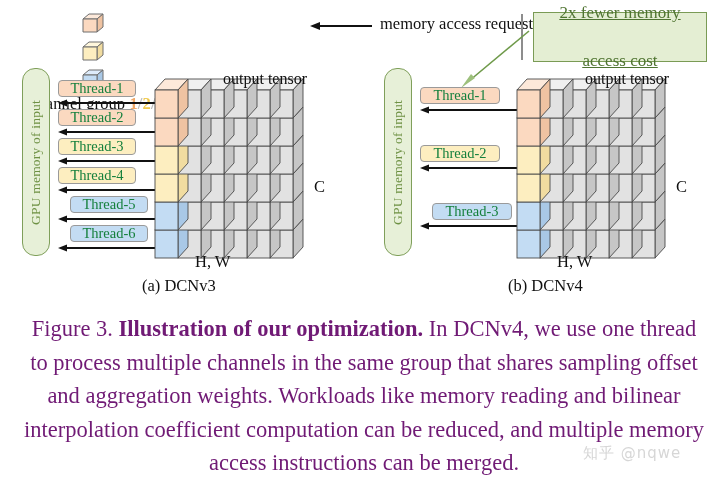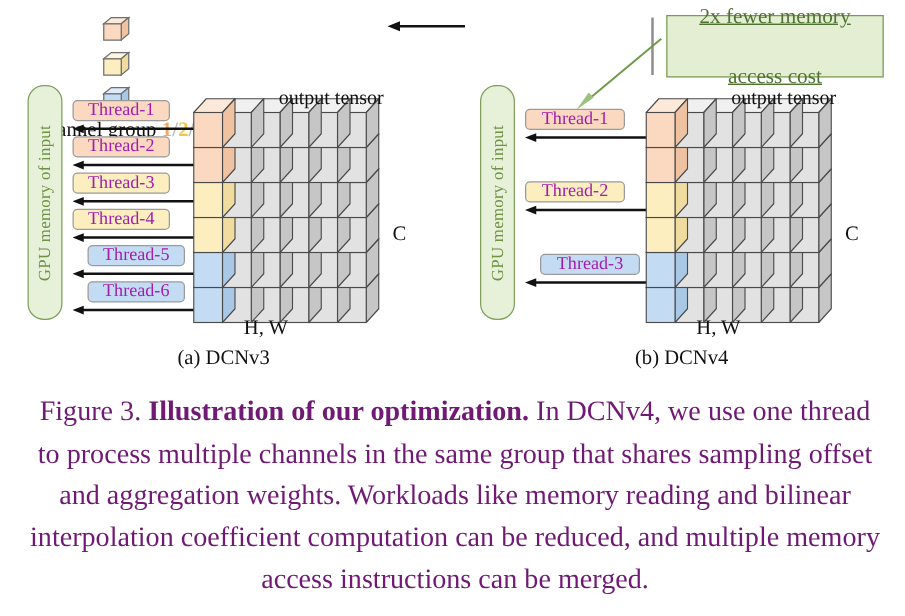--- a/index.html
+++ b/index.html
@@ -51,21 +51,21 @@
     font-size:13.5px;color:#6e9144;white-space:nowrap;letter-spacing:0.2px;
   }
 
   
   .threads{position:absolute;}
   .trow{position:absolute;left:0;}
   .tchip{
     position:absolute;left:0;top:0;height:17px;
     border:1.3px solid #9a9a9a;border-radius:4px;
     display:flex;align-items:center;justify-content:center;
-    font-size:14.5px;color:#a21caf;white-space:nowrap;
+    font-size:14.5px;color:#15803d;white-space:nowrap;
     box-sizing:border-box;
   }
   .c-orange{background:#fbd9c0;}
   .c-yellow{background:#fdeec0;}
   .c-blue{background:#c3dcf3;margin-left:12px;}
   .tarrow{position:absolute;left:0;height:10px;}
   .tarrow svg{display:block;}
 
   
   .tensor{position:absolute;}
@@ -127,20 +127,21 @@
     </div>
   </div>
 
   <div class="mar">
     <div class="mar-arrow">
       <svg width="62" height="12" viewBox="0 0 62 12">
         <line x1="8" y1="6" x2="62" y2="6" stroke="#111" stroke-width="2"></line>
         <polygon points="0,6 10,2 10,10" fill="#111"></polygon>
       </svg>
     </div>
+    <div class="mar-label">memory access request</div>
   </div>
 
   <div class="vsep"></div>
 
   <div class="callout">
     <span>
       <span>2x fewer memory</span><br>
       <span>access cost</span>
     </span>
   </div>
@@ -661,14 +662,15 @@
   </div>
 
   <div class="subcap" style="left:508px;top:276px;">(b) DCNv4</div>
 
   <div class="caption">
     <span>Figure 3.</span>
     <b>Illustration of our optimization.</b>
     <span>In DCNv4, we use one thread to process multiple channels in the same group that shares sampling offset and aggregation weights. Workloads like memory reading and bilinear interpolation coefficient computation can be reduced, and multiple memory access instructions can be merged.</span>
   </div>
 
+  <div class="watermark">知乎 @nqwe</div>
 
 </div>
 
 </body></html>

